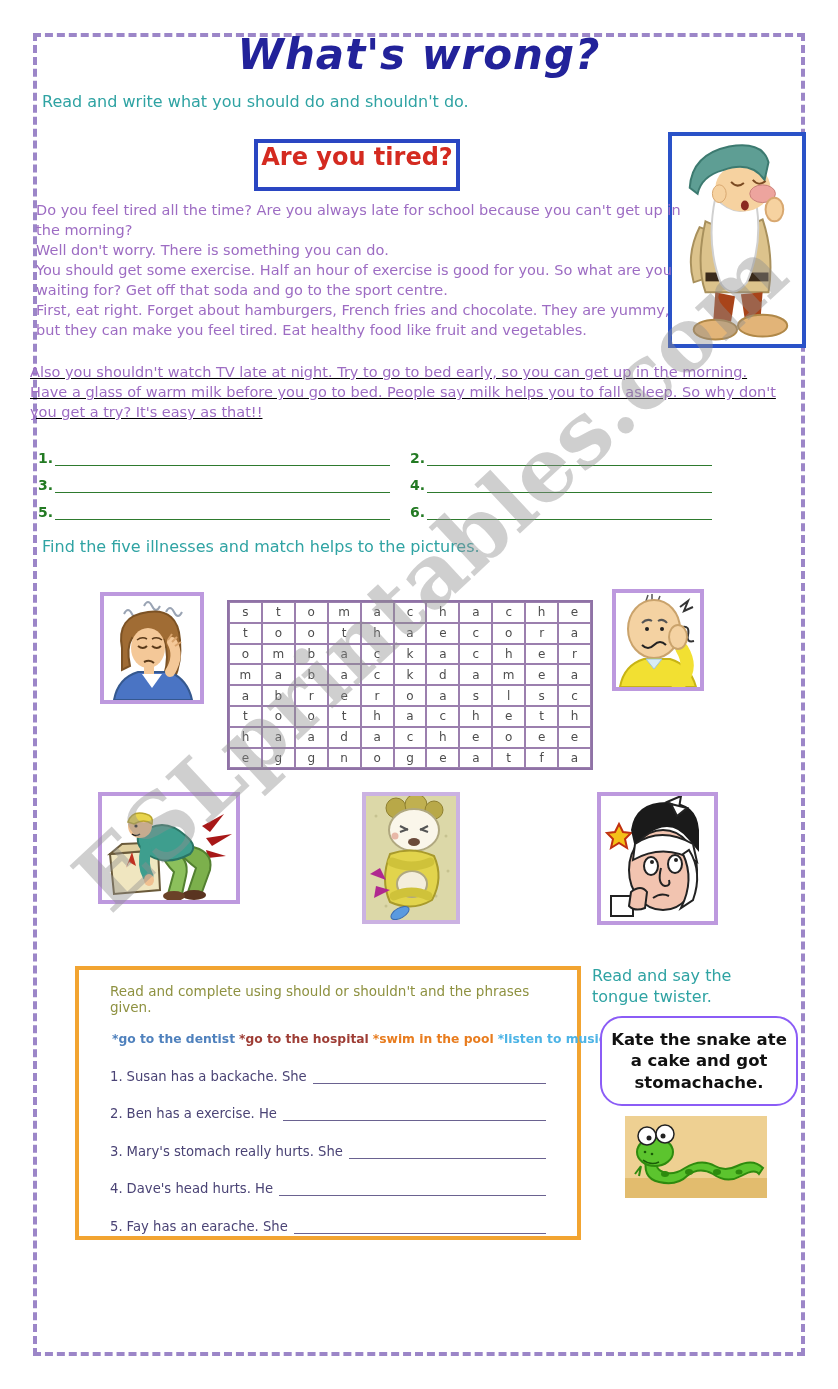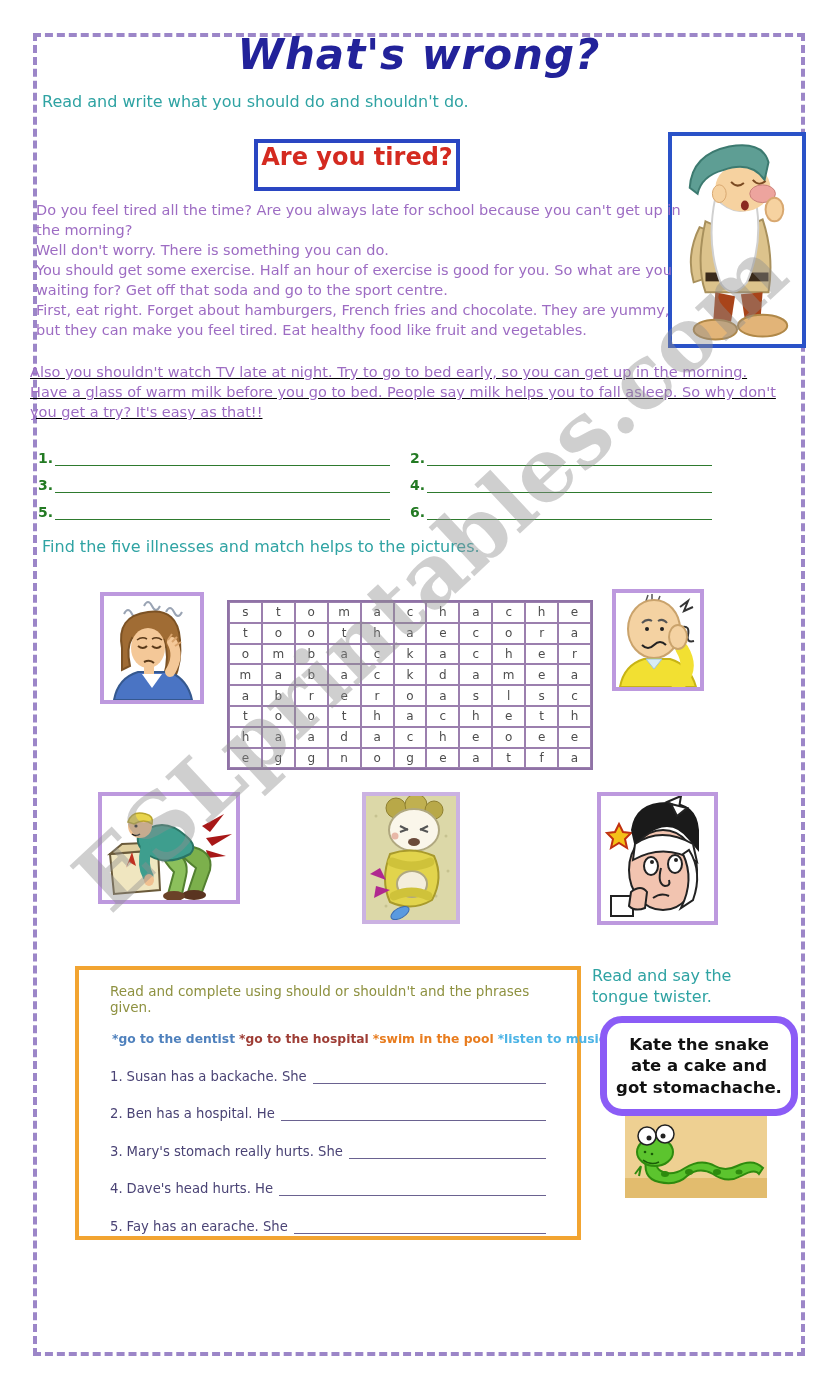--- a/index.html
+++ b/index.html
@@ -40,21 +40,21 @@
   .ws-cell { border:1.5px solid #9b7fae; display:flex; align-items:center; justify-content:center;
              font-size:12px; color:#4d4d4d; }
   .cbox { position:absolute; left:75px; top:966px; width:506px; height:274px;
           border:4px solid #f2a431; background:#fff; padding:13px 31px; }
   .cb-instr { color:#8e9140; font-size:13.5px; }
   .cb-phrases { margin-top:17px; text-align:center; font-size:12.3px; font-weight:bold; }
   .phrase { margin:0 2px; white-space:nowrap; }
   .cb-item { display:flex; align-items:flex-end; color:#4a4375; font-size:13.2px; margin-top:22.5px; }
   .cb-num { margin-right:4px; }
   .cb-line { flex:1; border-bottom:1.3px solid #6a6290; height:12px; margin-left:6px; }
-  .bubble { position:absolute; left:600px; top:1016px; width:198px; border:7px solid #8b5cf6;
+  .bubble { position:absolute; left:600px; top:1016px; width:198px; border:2px solid #8b5cf6;
             border-radius:22px; background:#fff; padding:11px 8px; text-align:center; }
   .bubble span { font-size:16.5px; font-weight:bold; color:#111; line-height:1.3; }
   .watermark { position:absolute; left:430px; top:575px;
                transform:translate(-50%,-50%) rotate(-43deg);
                font-family:"DejaVu Serif", serif; font-weight:bold; font-size:88px;
                color:#8f8f8f; opacity:0.42; white-space:nowrap; pointer-events:none; z-index:50; }
 </style>
 </head>
 <body>
 
@@ -351,21 +351,21 @@
     <div class="cb-items">
 
         <div class="cb-item">
           <span class="cb-num">1.</span>
           <span class="cb-text">Susan has a backache. She</span>
           <span class="cb-line"></span>
         </div>
 
         <div class="cb-item">
           <span class="cb-num">2.</span>
-          <span class="cb-text">Ben has a hospital. He</span>
+          <span class="cb-text">Ben has a exercise. He</span>
           <span class="cb-line"></span>
         </div>
 
         <div class="cb-item">
           <span class="cb-num">3.</span>
           <span class="cb-text">Mary's stomach really hurts. She</span>
           <span class="cb-line"></span>
         </div>
 
         <div class="cb-item">

